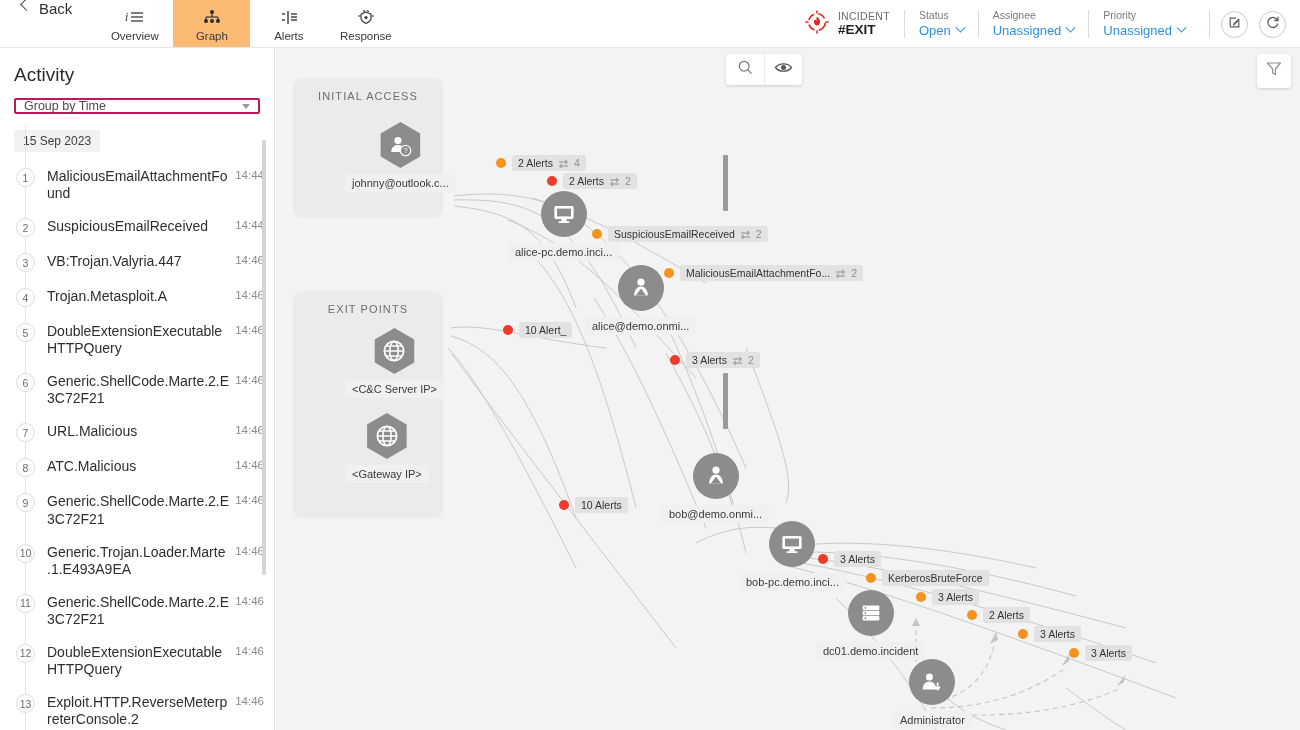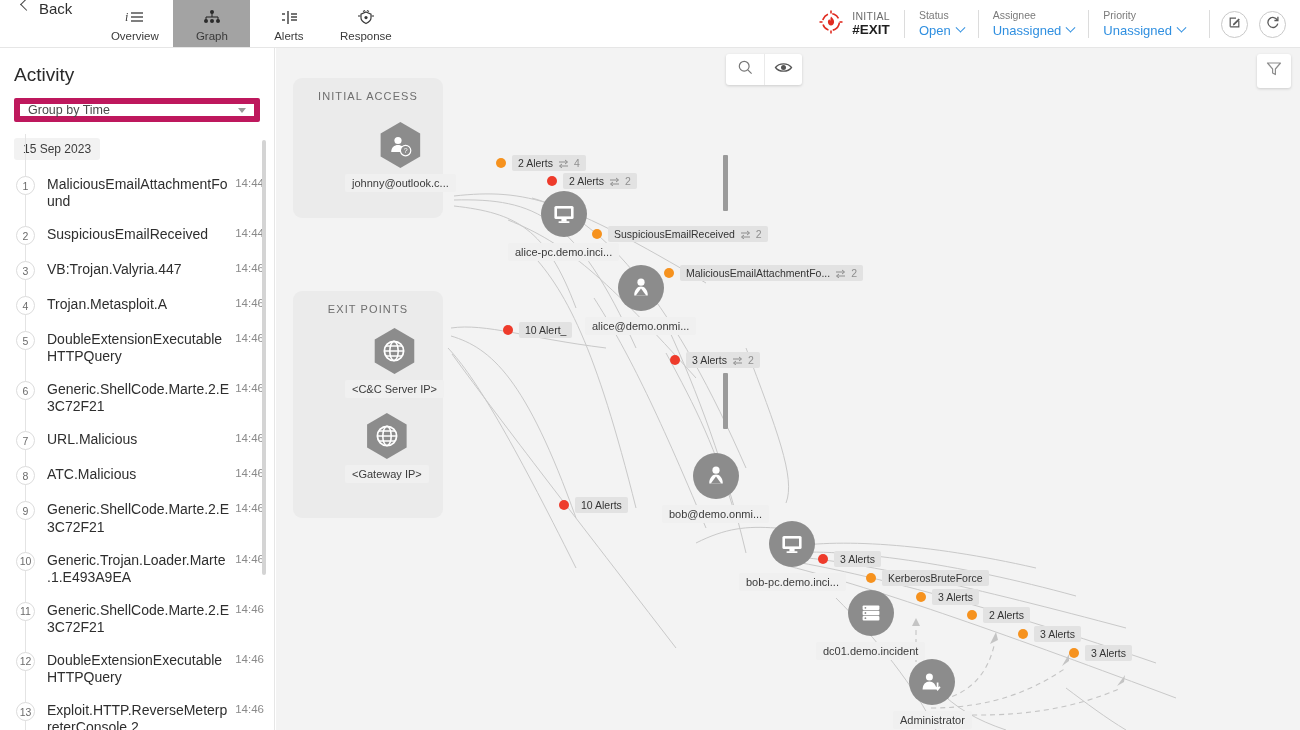--- a/index.html
+++ b/index.html
@@ -22,21 +22,21 @@
     padding: 0 16px 0 22px; cursor: pointer; color: #2f2f2f; font-size: 15px;
   }
   .chev { display:inline-block; width:9px; height:9px; border-left:1.6px solid #444;
           border-bottom:1.6px solid #444; transform: rotate(45deg); }
   .navtabs { display: flex; align-items: stretch; margin-left: 8px; }
   .navtab {
     width: 77px; display: flex; flex-direction: column; align-items: center;
     justify-content: center; gap: 3px; cursor: pointer; color: #3a3a3a;
     font-size: 11.5px; padding-top: 3px;
   }
-  .navtab.active { background: #a3a3a3; }
+  .navtab.active { background: #fdba74; }
   .navtab .ico { height: 19px; display:flex; align-items:center; justify-content:center; }
   .navtab .lbl { line-height: 1.1; }
 
   .topbar-right {
     margin-left: auto; display: flex; align-items: center; height: 48px; padding-right: 14px;
   }
   .incident-chip { display:flex; align-items:center; gap:8px; padding: 0 14px 0 8px; }
   .incident-txt { display:flex; flex-direction:column; line-height:1.15; }
   .incident-txt .t1 { font-size: 10.5px; color:#6b6b6b; letter-spacing:.3px; }
   .incident-txt .t2 { font-size: 13.5px; color:#1f1f1f; font-weight: bold; }
@@ -51,21 +51,21 @@
     display:flex; align-items:center; justify-content:center; margin-left:11px; cursor:pointer; background:#fff;
   }
 
   
   .sidebar {
     position:absolute; top:48px; left:0; width:275px; height:682px;
     background:#fff; border-right:1px solid #e6e6e6; overflow:hidden;
   }
   .side-title { font-size:19px; color:#2b2b2b; padding:16px 0 12px 14px; }
   .select-box {
-    margin: 0 14px; height:24px; border:6px solid #be185d; border-radius:2px;
+    margin: 0 14px; height:16px; border:2px solid #be185d; border-radius:2px;
     display:flex; align-items:center; padding:0 8px; font-size:12.5px; color:#4a4a4a; cursor:pointer;
   }
   .select-caret { margin-left:auto; width:0;height:0;border-left:4px solid transparent;
                   border-right:4px solid transparent;border-top:5px solid #9a9a9a; }
   .datechip {
     display:inline-block; margin:16px 0 4px 14px; background:#f2f2f2; border-radius:3px;
     padding:4px 9px; font-size:12px; color:#3d3d3d;
   }
   .timeline { position:relative; margin-top:4px; }
   .timeline:before {
@@ -225,21 +225,21 @@
                 <line x1="13" y1="21.5" x2="13" y2="24.5"></line>
               <line x1="1.5" y1="13" x2="4.5" y2="13"></line>
                 <line x1="21.5" y1="13" x2="24.5" y2="13"></line>
             </g>
             <path d="M13 7.6 C14.6 9.6 16.1 10.6 16.1 13 C16.1 14.9 14.7 16.5 13 16.5
                      C11.3 16.5 9.9 14.9 9.9 13 C9.9 11.6 10.6 10.9 11.3 10 C11.5 11 12 11.4 12.4 11.6
                      C12.3 10.1 12.5 8.7 13 7.6 Z" fill="#E02B20"></path>
           </svg>
         </span>
         <span class="incident-txt">
-          <span class="t1">INITIAL</span>
+          <span class="t1">INCIDENT</span>
           <span class="t2">#EXIT</span>
         </span>
       </div>
 
       <div class="vdiv"></div>
       <div class="meta">
         <span class="mlab">Status</span>
         <span class="mval">
           <span>Open</span>
           <span class="caret"></span>

